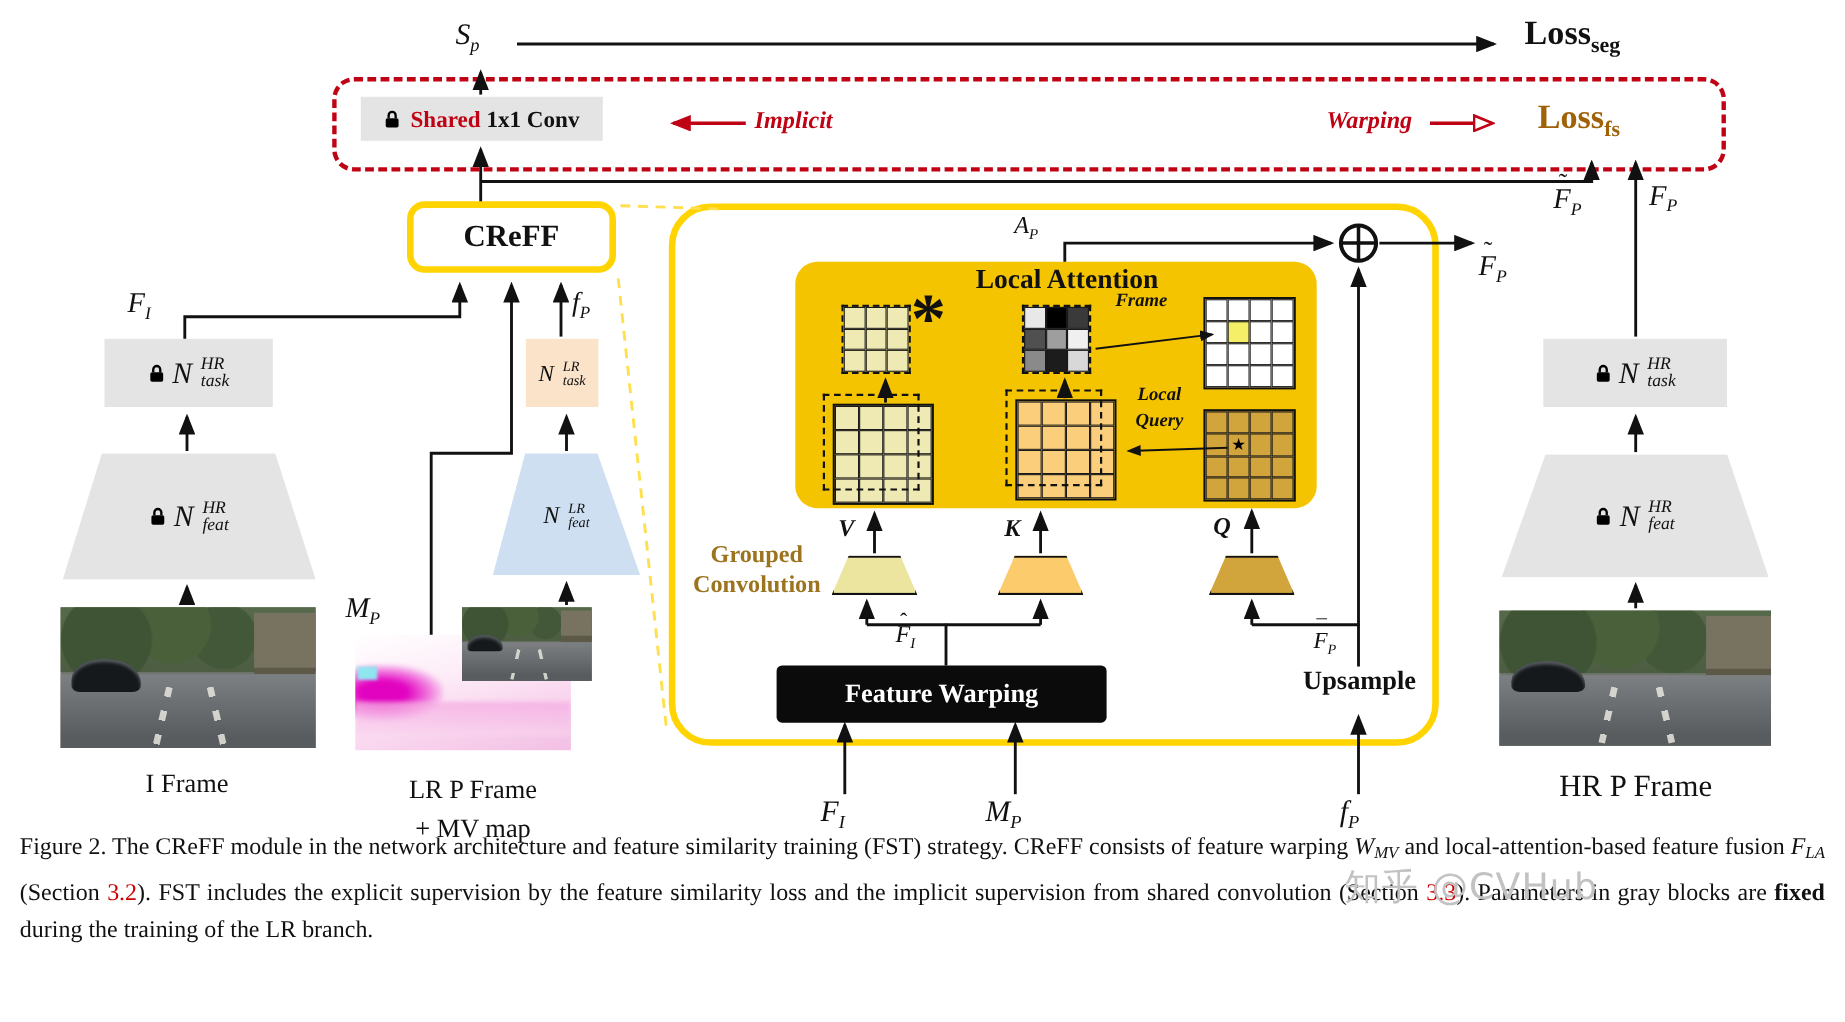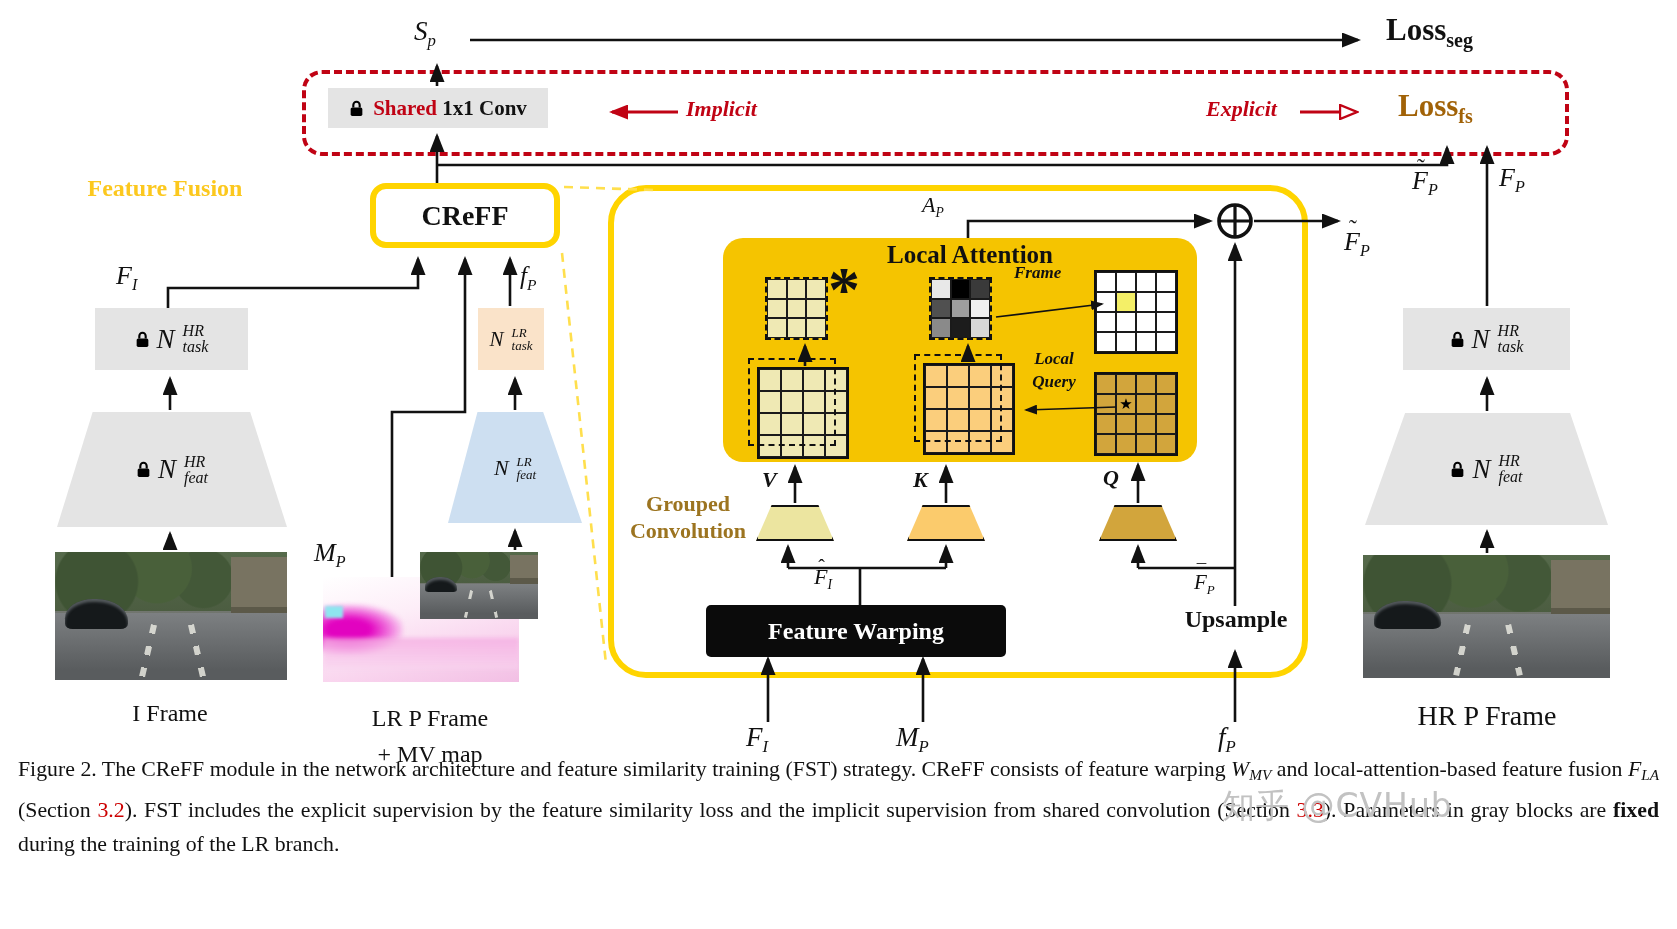--- a/index.html
+++ b/index.html
@@ -368,31 +368,30 @@
   </g>
   <g stroke="#ffdf4d" stroke-width="2.6" stroke-dasharray="9 7" fill="none">
     <path d="M564 187 L655 190"></path>
     <path d="M562 253 L606 664"></path>
   </g>
 </svg>
 
 <div class="abs b center z6" style="left:40px;top:66px;width:240px;font-size:24px;color:#bb1020;line-height:33px;">
 </div>
 <div class="abs b center z6" style="left:45px;top:172px;width:240px;font-size:24px;color:#fcc81e;line-height:33px;">
-  <div>Feature Fusion</div>
 </div>
 
 <div class="abs mathit z6" style="left:414px;top:16px;font-size:27px;">
   <span>S</span><sub>p</sub>
 </div>
 <div class="abs b z6" style="left:1386px;top:12px;font-size:31px;">
   <span>Loss</span><sub style="font-size:20px;">seg</sub>
 </div>
 <div class="abs bi z6" style="left:686px;top:96px;font-size:22px;color:#c00314;">Implicit</div>
-<div class="abs bi z6" style="left:1206px;top:96px;font-size:22px;color:#c00314;">Explicit</div>
+<div class="abs bi z6" style="left:1206px;top:96px;font-size:22px;color:#c00314;">Warping</div>
 <div class="abs b z6" style="left:1398px;top:88px;font-size:31px;color:#a16207;">
   <span>Loss</span><sub style="font-size:20px;">fs</sub>
 </div>
 
 <div class="abs m z6" style="left:1412px;top:166px;font-size:26px;">
   <span class="acc"><span class="mark">˜</span><span>F</span></span><sub style="font-style:italic;">P</sub>
 </div>
 <div class="abs mathit z6" style="left:1499px;top:163px;font-size:26px;">
   <span>F</span><sub>P</sub>
 </div>

